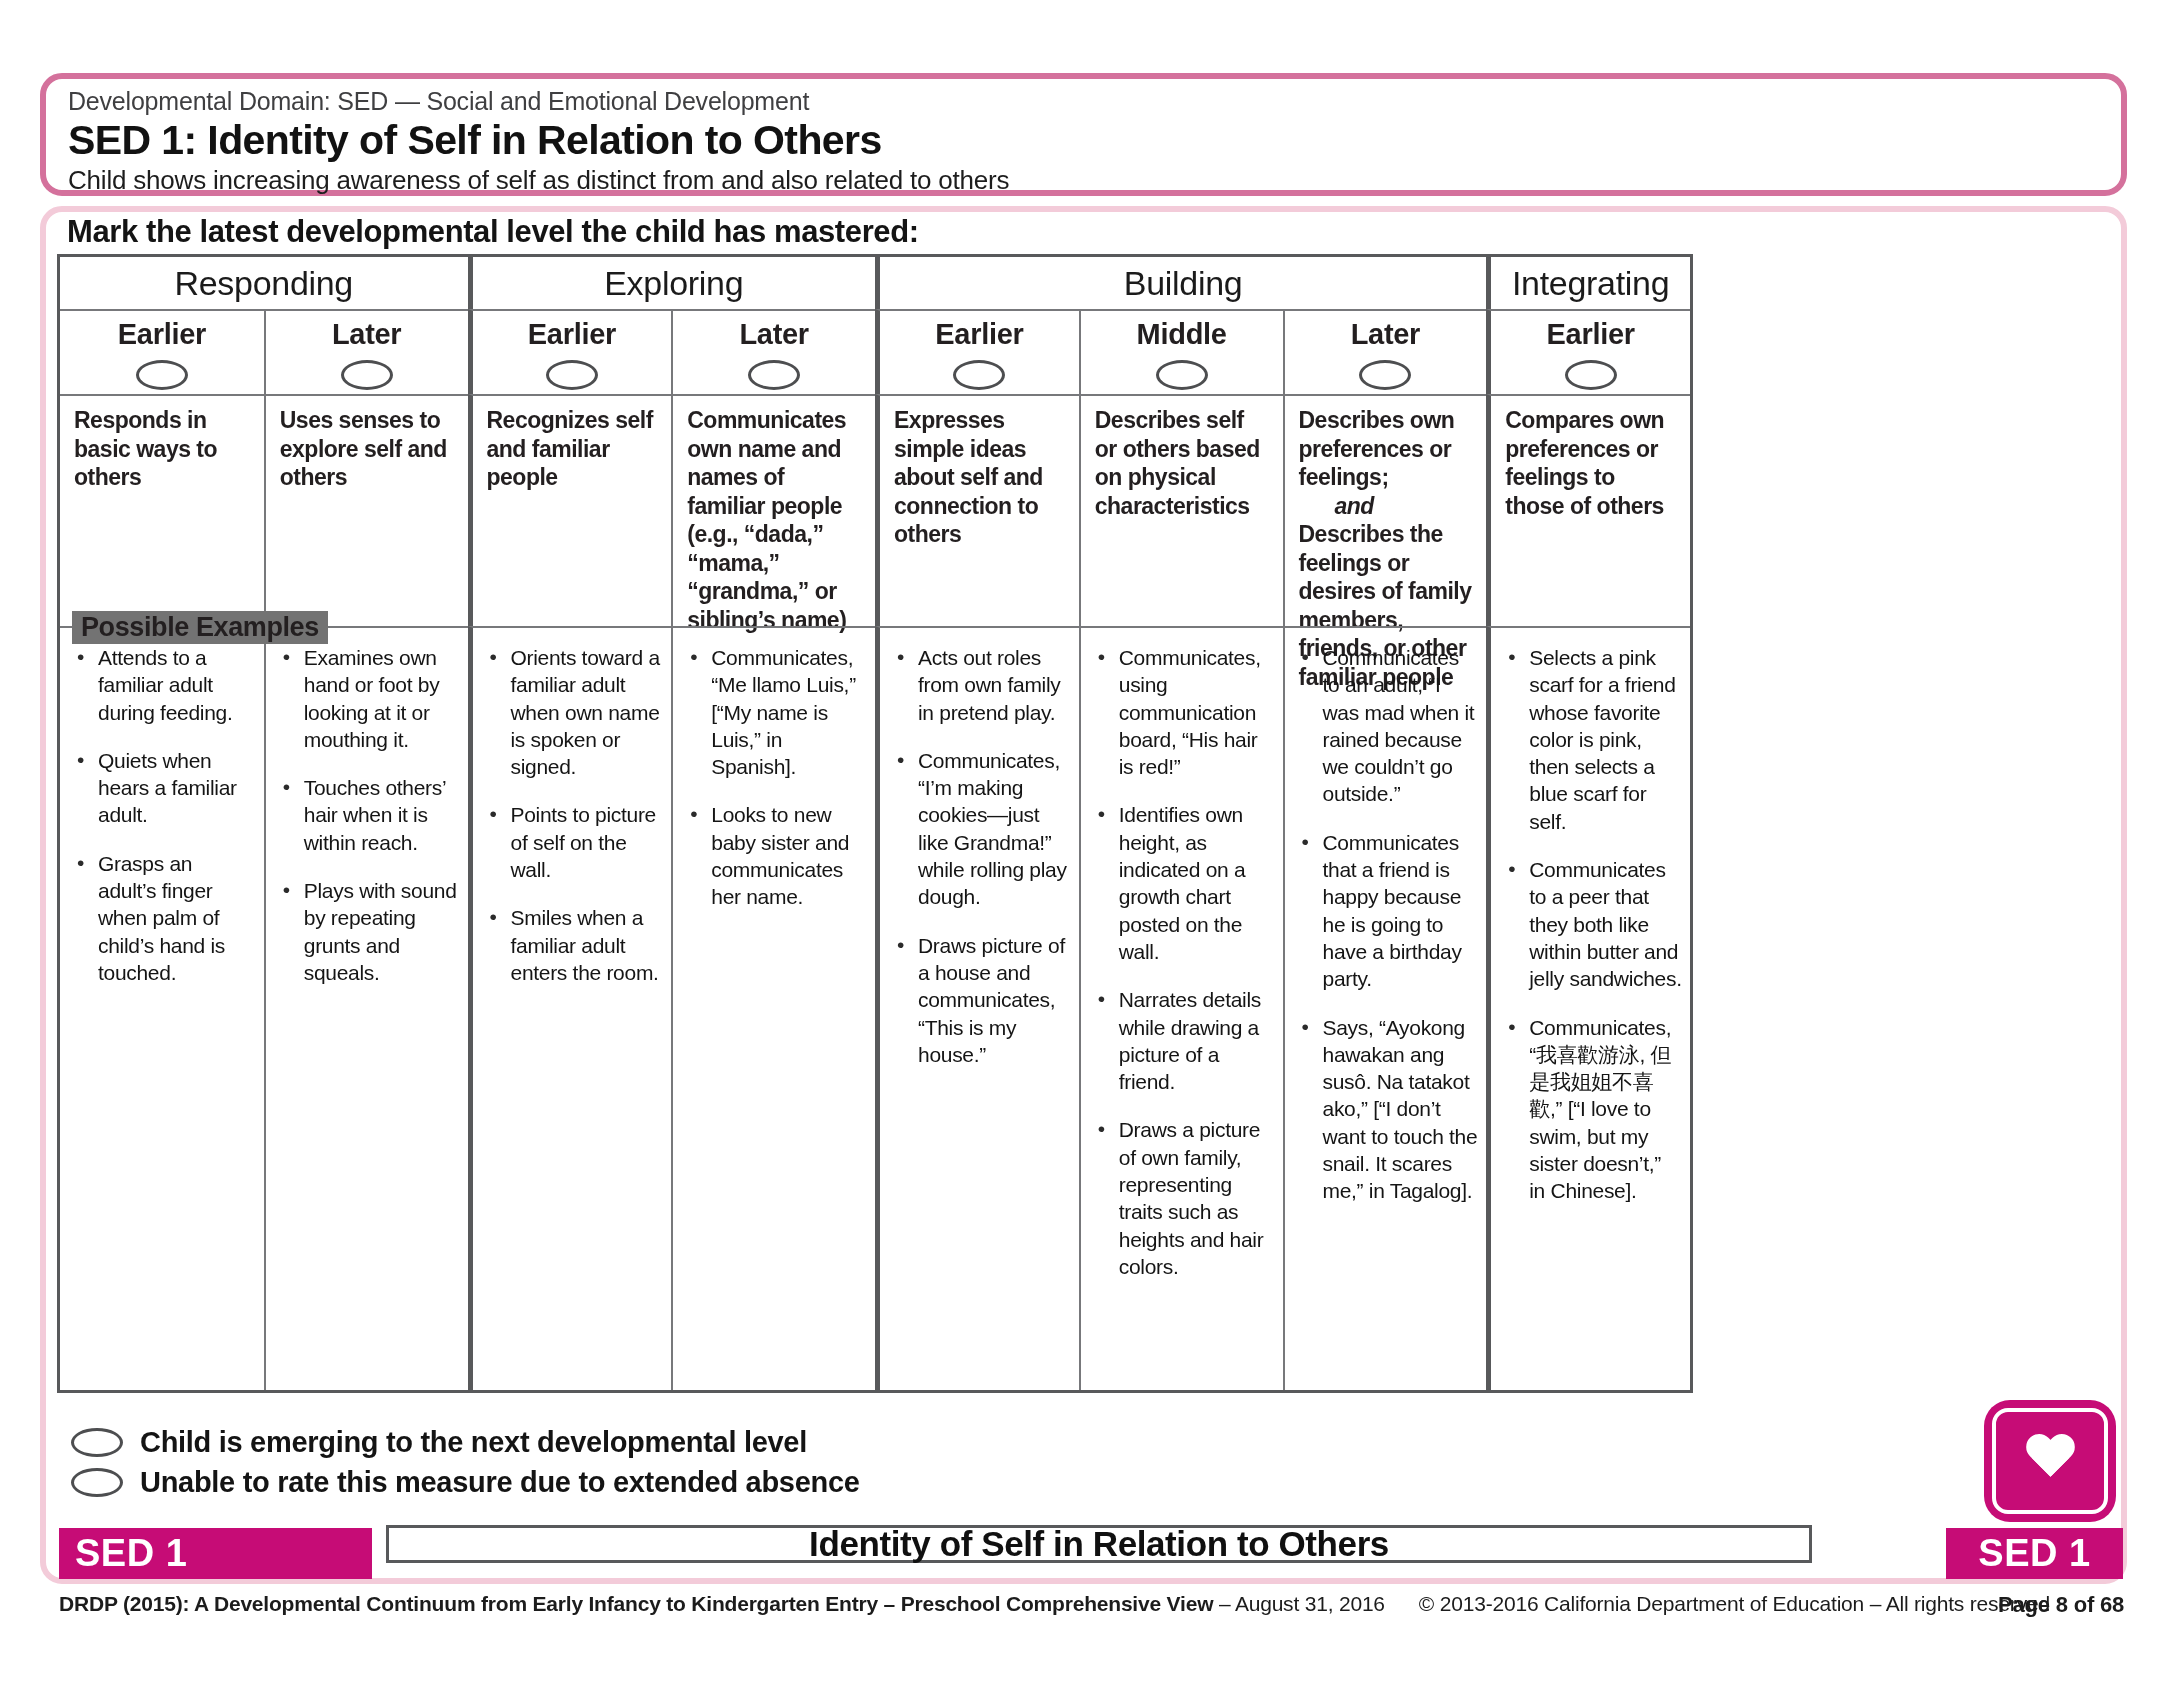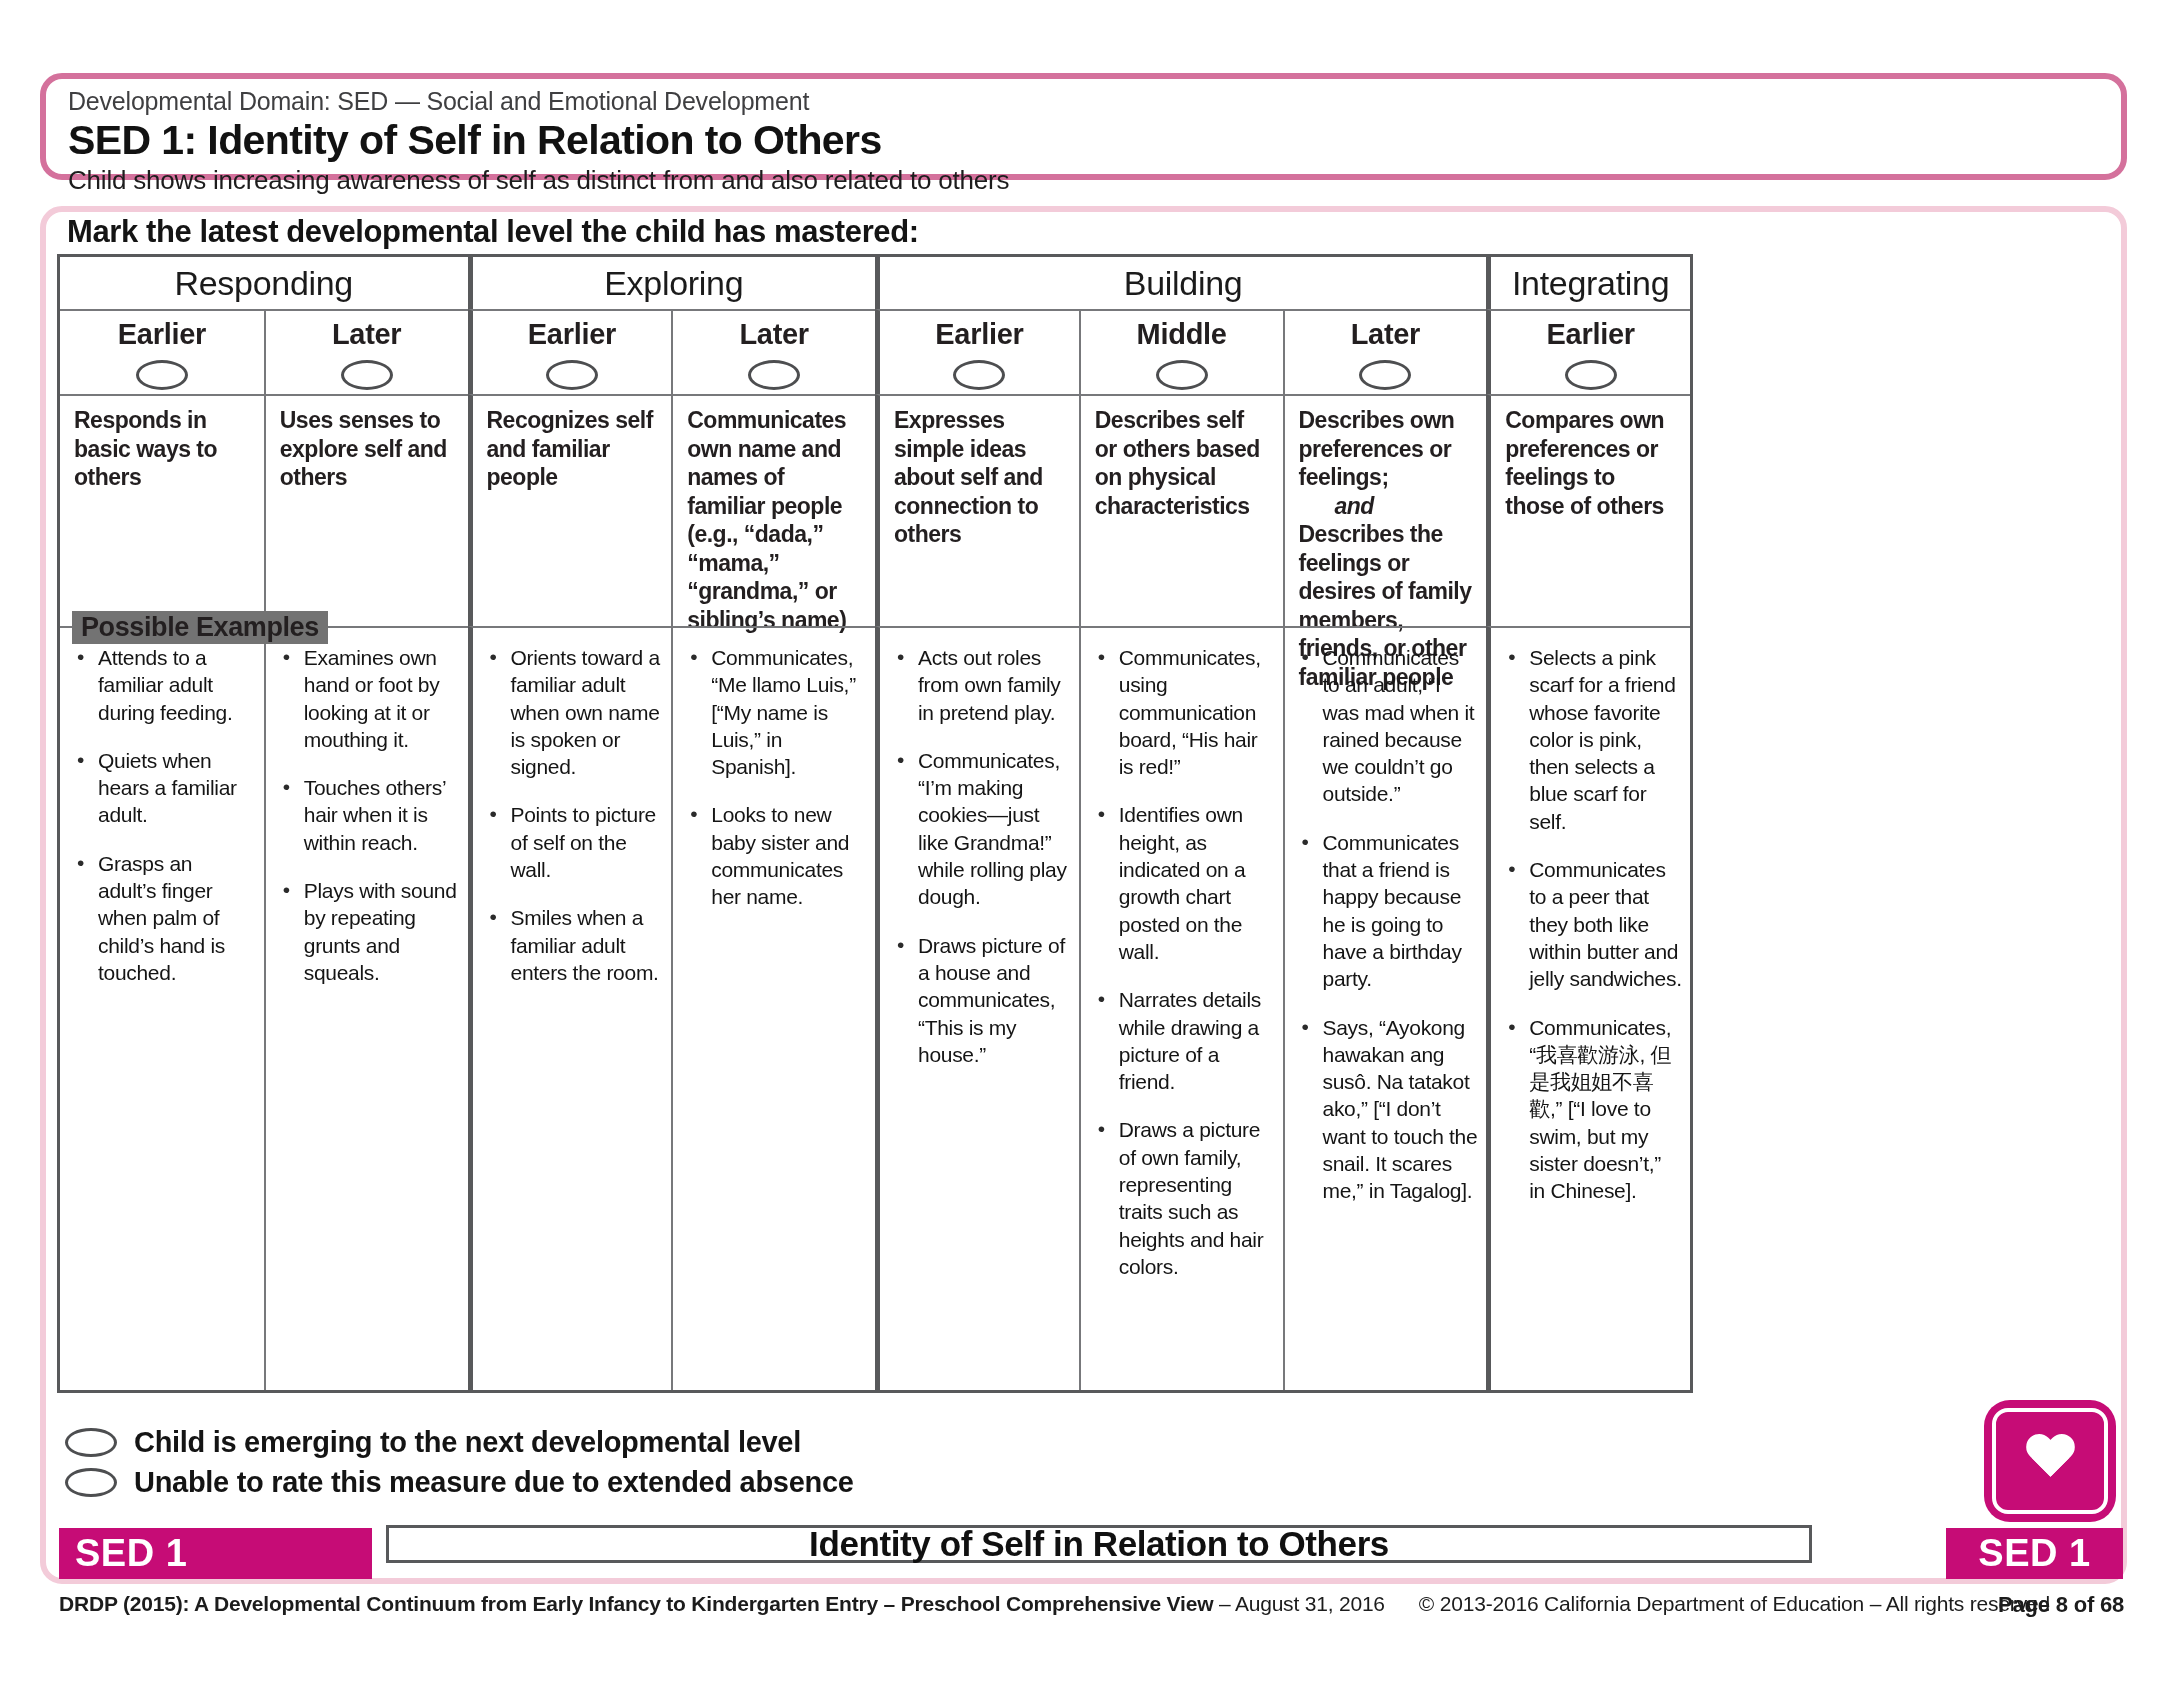--- a/index.html
+++ b/index.html
@@ -1,20 +1,20 @@
 <!DOCTYPE html>
 <html><head>
 <meta charset="utf-8">
 <style>
   html,body{margin:0;padding:0;background:#ffffff;}
   body{width:2178px;height:1683px;font-family:"Liberation Sans",sans-serif;color:#231f20;position:relative;overflow:hidden;}
   .page{position:absolute;inset:0;background:#fff;}
 
   
-  .header-card{position:absolute;left:40px;top:73px;width:2087px;height:107px;border:6px solid #d4719c;border-radius:22px;background:#fff;box-sizing:border-box;padding:8px 0 0 22px;}
+  .header-card{position:absolute;left:40px;top:73px;width:2087px;height:123px;border:6px solid #d4719c;border-radius:22px;background:#fff;box-sizing:border-box;padding:8px 0 0 22px;}
   .domain-line{font-size:25px;color:#3f3f41;letter-spacing:-0.2px;}
   .measure-title{font-size:41px;font-weight:bold;color:#121212;letter-spacing:-0.6px;margin-top:1px;}
   .measure-subtitle{font-size:26px;color:#1d1d1d;letter-spacing:-0.2px;margin-top:1px;}
 
   
   .main-card{position:absolute;left:40px;top:206px;width:2087px;height:1378px;border:6px solid #f3cbd9;border-radius:22px;background:#fff;box-sizing:border-box;}
   .instruction{position:absolute;left:67px;top:214px;font-size:31px;font-weight:bold;color:#141414;letter-spacing:-0.4px;}
 
   
   .grid{position:absolute;left:57px;top:254px;width:1636px;box-sizing:border-box;border:3px solid #58595b;display:grid;grid-template-columns:repeat(8,1fr);grid-template-rows:52px 85px 232px 764px;background:#fff;}
@@ -31,21 +31,21 @@
   .dc{padding:10px 12px 8px 14px;font-size:23px;font-weight:bold;line-height:1.24;letter-spacing:-0.5px;}
   .dc p{margin:0;}
   .dc .and{font-style:italic;padding-left:36px;}
   .dc.c0{position:relative;}
   .pex{position:absolute;bottom:-18px;left:12px;z-index:2;background:#737373;padding:0 9px;font-weight:bold;font-size:27px;white-space:nowrap;letter-spacing:-0.4px;}
   .exc{padding:16px 8px 8px 14px;font-size:21px;line-height:1.3;color:#151515;}
   .ex{position:relative;padding-left:24px;margin-bottom:21px;letter-spacing:-0.3px;}
   .ex::before{content:"\2022";position:absolute;left:3px;top:-1px;color:#2b2b2b;}
 
   
-  .legend-row{position:absolute;left:65px;display:flex;align-items:center;gap:17px;}
+  .legend-row{position:absolute;left:71px;display:flex;align-items:center;gap:17px;}
   .legend-oval{width:46px;height:23px;border:3px solid #4d4e50;border-radius:50%;background:#fff;flex:none;}
   .legend-text{font-size:29px;font-weight:bold;letter-spacing:-0.3px;color:#141414;}
 
   
   .sed-left{position:absolute;left:59px;top:1528px;width:313px;height:51px;background:#c60c76;color:#fff;font-size:38px;font-weight:bold;line-height:51px;padding-left:16px;box-sizing:border-box;letter-spacing:0.5px;}
   .footer-titlebox{position:absolute;left:386px;top:1525px;width:1426px;height:38px;border:3px solid #58595b;box-sizing:border-box;background:#fff;display:flex;align-items:center;justify-content:center;}
   .footer-title{font-size:35px;font-weight:bold;letter-spacing:-0.4px;color:#101010;}
   .sed-right{position:absolute;left:1946px;top:1528px;width:177px;height:51px;background:#c60c76;color:#fff;font-size:38px;font-weight:bold;line-height:51px;text-align:center;letter-spacing:0.5px;}
 
   

